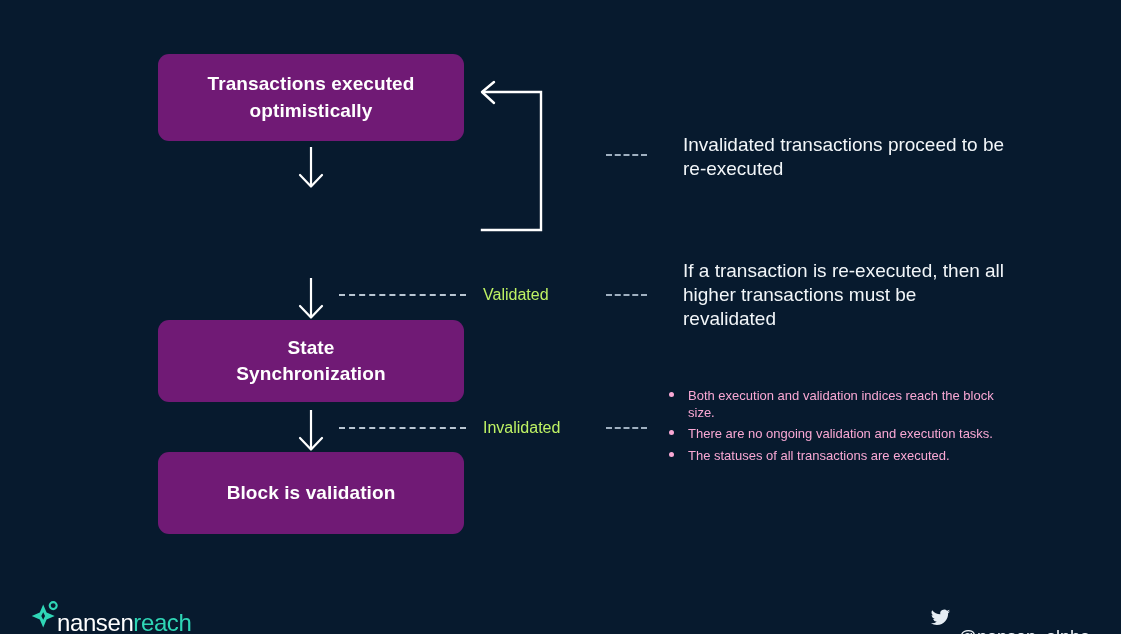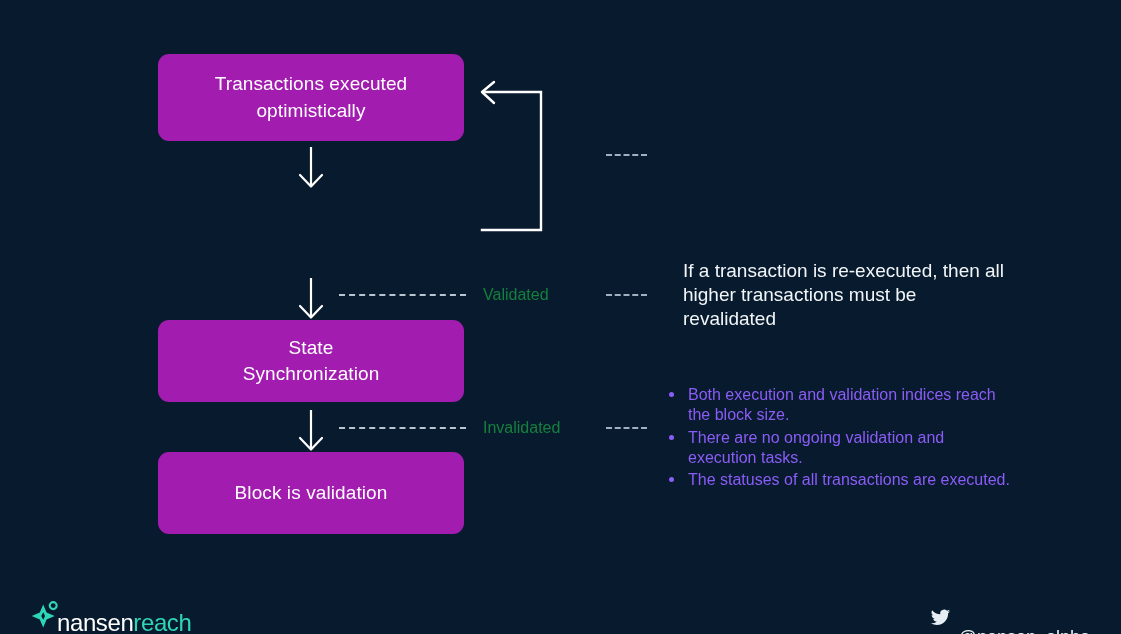--- a/index.html
+++ b/index.html
@@ -21,28 +21,28 @@
     inset: 0;
     width: 1121px;
     height: 634px;
   }
 
   
   .flow-box {
     position: absolute;
     left: 158px;
     width: 306px;
-    background: #a21caf;
+    background: #701a75;
     border-radius: 11px;
     display: flex;
     align-items: center;
     justify-content: center;
     text-align: center;
     font-size: 19px;
-    font-weight: normal;
+    font-weight: bold;
     line-height: 1.38;
     letter-spacing: 0.1px;
     color: #ffffff;
     box-sizing: border-box;
     padding: 4px 14px;
   }
   #box-executed    { top: 54px;  height: 87px; }
   #box-validation  { top: 188px; height: 82px; }
   #box-statesync   { top: 320px; height: 82px; }
   #box-committed   { top: 452px; height: 82px; }
@@ -86,21 +86,21 @@
   #dash-long-prerequisite { top: 427px; }
   #dash-short-invalidated { top: 154px; }
   #dash-short-validated   { top: 294px; }
   #dash-short-prereq      { top: 427px; }
 
   
   .edge-label {
     position: absolute;
     left: 483px;
     font-size: 16px;
-    color: #15803d;
+    color: #bef264;
     line-height: 1;
     white-space: nowrap;
   }
   #label-validated    { top: 287px; }
   #label-prerequisite { top: 420px; }
 
   
   .note {
     position: absolute;
     left: 683px;
@@ -110,23 +110,23 @@
     width: 330px;
   }
   #note-invalidated { top: 133px; }
   #note-revalidated { top: 259px; }
 
   #note-bullets {
     position: absolute;
     left: 664px;
     top: 384px;
     width: 350px;
-    font-size: 16px;
+    font-size: 13px;
     line-height: 1.27;
-    color: #8b5cf6;
+    color: #f9a8d4;
   }
   #note-bullets ul {
     margin: 0;
     padding: 0 0 0 22px;
     list-style: disc;
   }
   #note-bullets li {
     margin: 0 0 1px 0;
     padding-left: 2px;
   }
@@ -212,20 +212,21 @@
 
   <div class="dash-long" id="dash-long-validated"></div>
   <div class="dash-long" id="dash-long-prerequisite"></div>
   <div class="dash-short" id="dash-short-invalidated"></div>
   <div class="dash-short" id="dash-short-validated"></div>
   <div class="dash-short" id="dash-short-prereq"></div>
 
   <div class="edge-label" id="label-validated">Validated</div>
   <div class="edge-label" id="label-prerequisite">Invalidated</div>
 
+  <div class="note" id="note-invalidated">Invalidated transactions proceed to be re-executed</div>
 
   <div class="note" id="note-revalidated">If a transaction is re-executed, then all higher transactions must be revalidated</div>
 
   <div id="note-bullets">
     <ul>
       <li>Both execution and validation indices reach the block size.</li>
       <li>There are no ongoing validation and execution tasks.</li>
       <li>The statuses of all transactions are executed.</li>
     </ul>
   </div>

